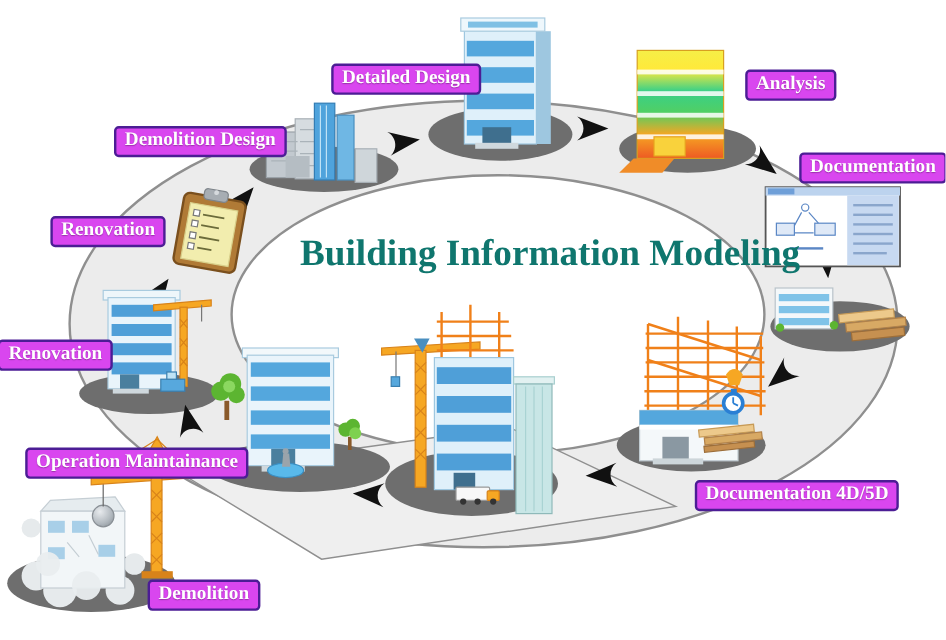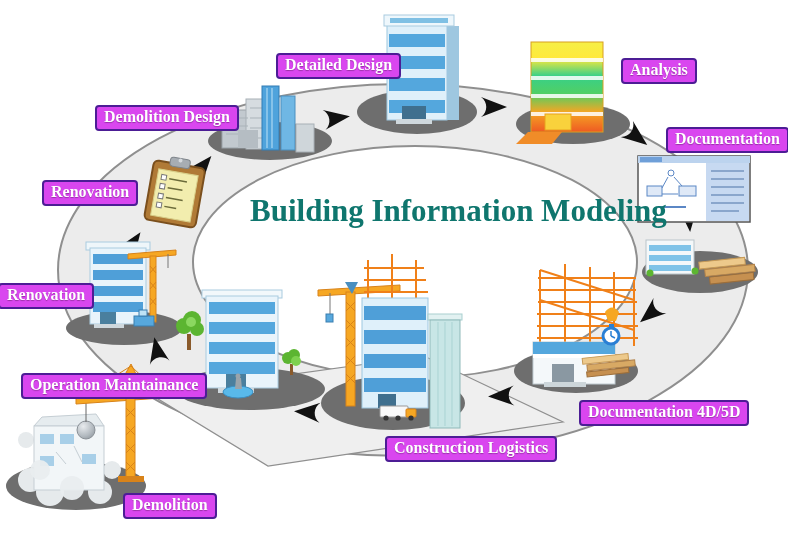--- a/index.html
+++ b/index.html
@@ -280,17 +280,16 @@
 </svg>
 
   <div class="title">Building Information Modeling</div>
 
   <div class="badge" style="left:42px;top:180px;">Renovation</div>
   <div class="badge" style="left:95px;top:105px;">Demolition Design</div>
   <div class="badge" style="left:276px;top:53px;">Detailed Design</div>
   <div class="badge" style="left:621px;top:58px;">Analysis</div>
   <div class="badge" style="left:666px;top:127px;">Documentation</div>
   <div class="badge" style="left:579px;top:400px;">Documentation 4D/5D</div>
-  <div class="badge" style="left:385px;top:436px;">Construction Logistics</div>
   <div class="badge" style="left:21px;top:359px;margin-top:14px;">Operation Maintainance</div>
-  <div class="badge" style="left:123px;top:493px;font-family:Liberation Serif, serif;">Demolition</div>
+  <div class="badge" style="left:123px;top:483px;font-family:Liberation Serif, serif;">Demolition</div>
   <div class="badge" style="left:-2px;top:283px;">Renovation</div>
 </div>
 
 </body></html>

